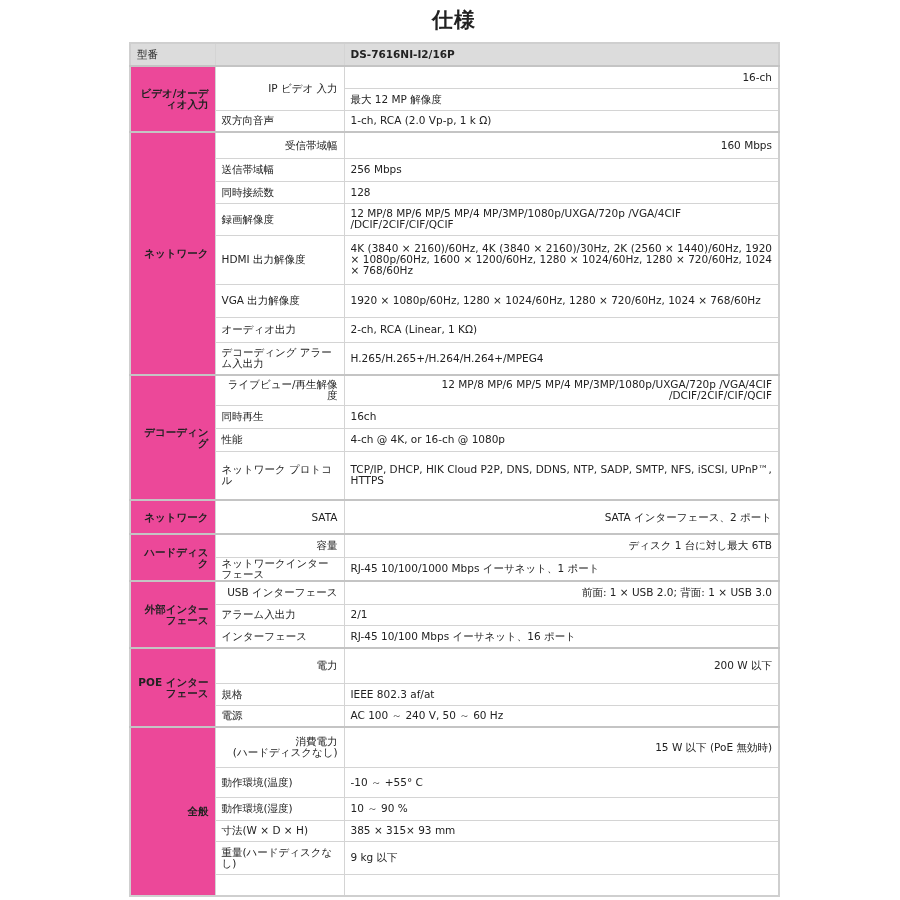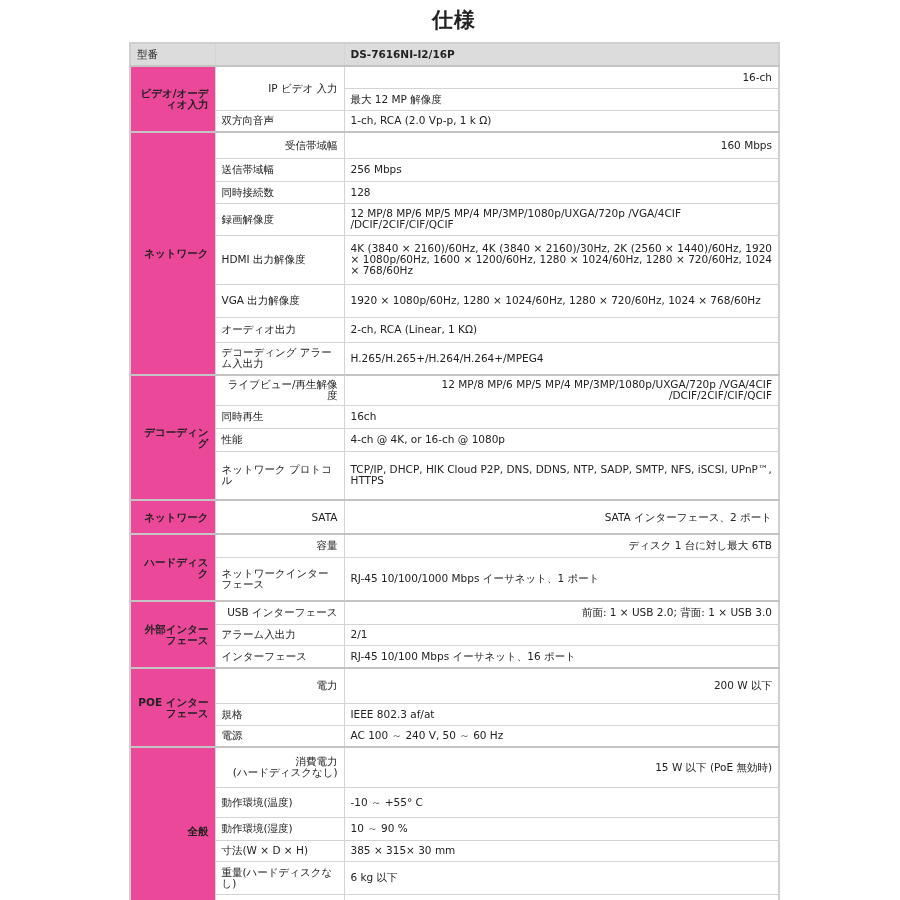--- a/index.html
+++ b/index.html
@@ -112,21 +112,21 @@
       <td class="cat">ネットワーク</td>
       <td class="item">SATA</td>
       <td class="val">SATA インターフェース、2 ポート</td>
     </tr>
 
     <tr class="secstart" style="height:23px">
       <td class="cat" rowspan="2">ハードディスク</td>
       <td class="item">容量</td>
       <td class="val">ディスク 1 台に対し最大 6TB</td>
     </tr>
-    <tr style="height:44px">
+    <tr style="height:24px">
       <td class="item">ネットワークインターフェース</td>
       <td class="val">RJ-45 10/100/1000 Mbps イーサネット、1 ポート</td>
     </tr>
 
     <tr class="secstart" style="height:23px">
       <td class="cat" rowspan="3">外部インターフェース</td>
       <td class="item">USB インターフェース</td>
       <td class="val">前面: 1 × USB 2.0; 背面: 1 × USB 3.0</td>
     </tr>
     <tr style="height:21px">
@@ -161,24 +161,24 @@
     <tr style="height:30px">
       <td class="item">動作環境(温度)</td>
       <td class="val">-10 ～ +55° C</td>
     </tr>
     <tr style="height:23px">
       <td class="item">動作環境(湿度)</td>
       <td class="val">10 ～ 90 %</td>
     </tr>
     <tr style="height:21px">
       <td class="item">寸法(W × D × H)</td>
-      <td class="val">385 × 315× 30 mm</td>
+      <td class="val">385 × 315× 93 mm</td>
     </tr>
     <tr style="height:33px">
       <td class="item">重量(ハードディスクなし)</td>
-      <td class="val">6 kg 以下</td>
+      <td class="val">9 kg 以下</td>
     </tr>
     <tr style="height:22px">
       <td class="item"></td>
       <td class="val"></td>
     </tr>
   </tbody>
 </table>
 
 </body></html>

